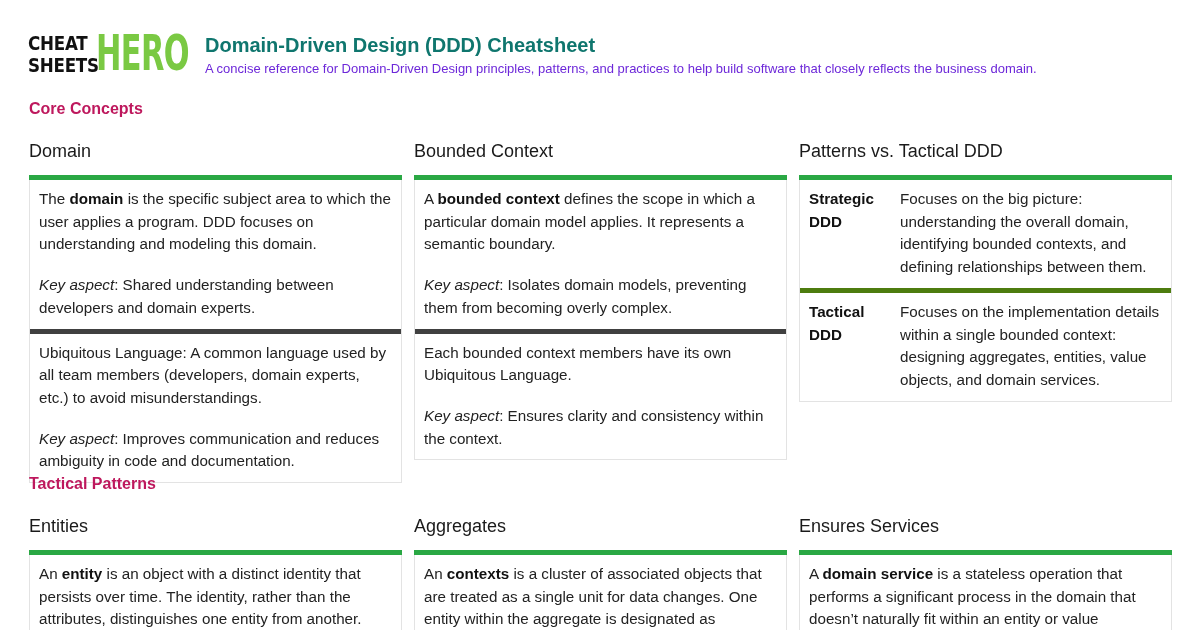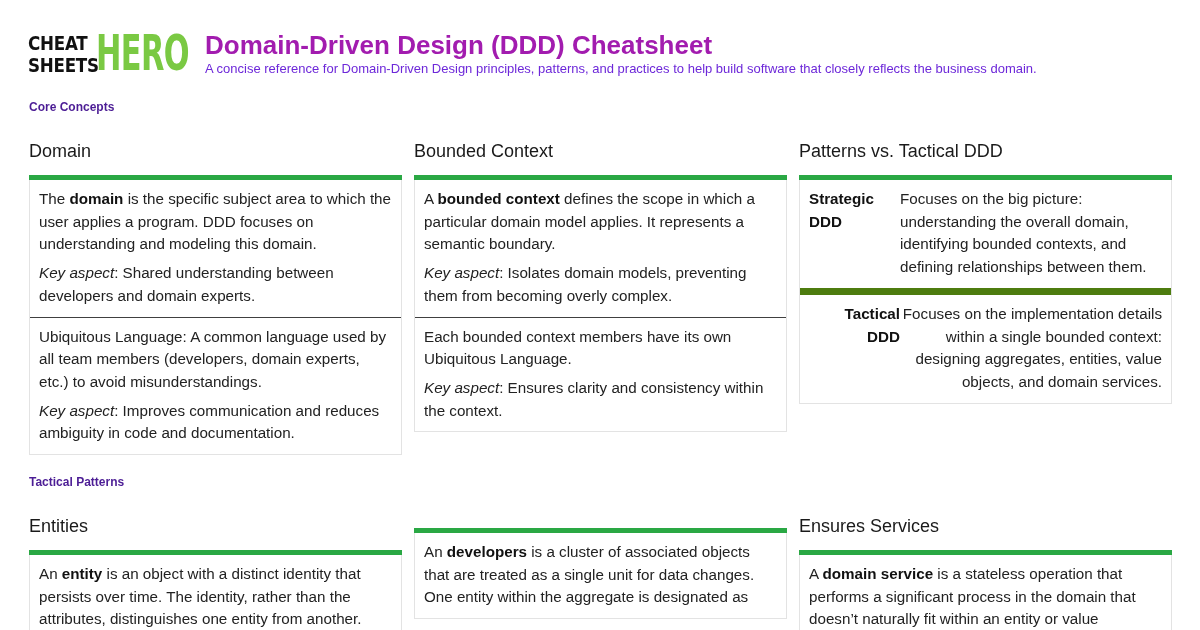--- a/index.html
+++ b/index.html
@@ -6,37 +6,37 @@
   html, body { width: 1200px; height: 630px; overflow: hidden; background: #ffffff; }
   body { font-family: "Liberation Sans", "DejaVu Sans", sans-serif; color: #1f1f1f; position: relative; }
 
   .header { position: absolute; left: 28px; top: 30px; height: 50px; display: flex; align-items: flex-start; }
   .logo { position: relative; width: 162px; height: 48px; }
   .logo-small { position: absolute; left: 0; font-weight: 900; font-size: 19px; line-height: 22px; letter-spacing: -0.3px; color: #111; font-family: "DejaVu Sans", sans-serif; transform: scaleX(0.88); transform-origin: left; }
   .logo-cheat { top: 2px; }
   .logo-sheets { top: 24px; }
   .logo-hero { position: absolute; left: 68px; top: 1px; font-weight: 900; font-size: 49px; line-height: 46px; color: #7ac943; font-family: "DejaVu Sans", sans-serif; transform: scaleX(0.62); transform-origin: left; letter-spacing: -1px; }
   .title-wrap { position: absolute; left: 177px; top: 2px; width: 950px; }
-  .page-title { font-size: 26px; font-weight: 700; color: #a21caf; line-height: 26px; }
+  .page-title { font-size: 20px; font-weight: 700; color: #0f766e; line-height: 26px; }
   .page-sub { font-size: 13px; color: #6d28d9; margin-top: 3px; line-height: 16px; }
 
-  .section-title { position: absolute; left: 29px; font-size: 12px; font-weight: 700; color: #4c1d95; }
+  .section-title { position: absolute; left: 29px; font-size: 16px; font-weight: 700; color: #be185d; }
 
   .col { position: absolute; width: 373px; }
   .card-title { font-size: 18px; color: #1a1a1a; line-height: 22px; height: 22px; }
   .card-bar { height: 5px; background: #2aa844; margin-top: 13px; }
   .card-body { border: 1px solid #e3e3e3; border-top: none; }
-  .cell { padding: 8px 9px 9px 9px; font-size: 15.2px; line-height: 22.7px; color: #222; border-bottom: 1px solid #404040; }
+  .cell { padding: 8px 9px 9px 9px; font-size: 15.2px; line-height: 22.7px; color: #222; border-bottom: 5px solid #404040; }
   .cell:last-child { border-bottom: none; }
-  .cell p + p { margin-top: 6px; }
+  .cell p + p { margin-top: 18px; }
   .cell b { font-weight: 700; color: #111; }
   .cell i { font-style: italic; }
 
-  .row2 { display: flex; padding: 8px 9px 9px 9px; font-size: 15.2px; line-height: 22.7px; color: #222; border-bottom: 7px solid #4d7c0f; }
-  .row2:last-child { border-bottom: none; text-align: right; }
+  .row2 { display: flex; padding: 8px 9px 9px 9px; font-size: 15.2px; line-height: 22.7px; color: #222; border-bottom: 5px solid #4d7c0f; }
+  .row2:last-child { border-bottom: none; }
   .row2 .k { width: 91px; font-weight: 700; color: #111; flex-shrink: 0; }
   .row2 .v { flex: 1; }
 </style>
 </head>
 <body>
 
 <div class="header">
   <div class="logo">
     <div class="logo-small logo-cheat">CHEAT</div>
     <div class="logo-small logo-sheets">SHEETS</div>
@@ -101,24 +101,25 @@
   <div class="card-title">Entities</div>
   <div class="card-bar"></div>
   <div class="card-body">
     <div class="cell">
       <p><span>An </span><b>entity</b><span> is an object with a distinct identity that persists over time. The identity, rather than the attributes, distinguishes one entity from another.</span></p>
     </div>
   </div>
 </div>
 
 <div class="col" style="left:414px; top:515px;">
+  <div class="card-title">Aggregates</div>
   <div class="card-bar"></div>
   <div class="card-body">
     <div class="cell">
-      <p><span>An </span><b>developers</b><span> is a cluster of associated objects that are treated as a single unit for data changes. One entity within the aggregate is designated as</span></p>
+      <p><span>An </span><b>contexts</b><span> is a cluster of associated objects that are treated as a single unit for data changes. One entity within the aggregate is designated as</span></p>
     </div>
   </div>
 </div>
 
 <div class="col" style="left:799px; top:515px;">
   <div class="card-title">Ensures Services</div>
   <div class="card-bar"></div>
   <div class="card-body">
     <div class="cell">
       <p><span>A </span><b>domain service</b><span> is a stateless operation that performs a significant process in the domain that doesn’t naturally fit within an entity or value</span></p>

